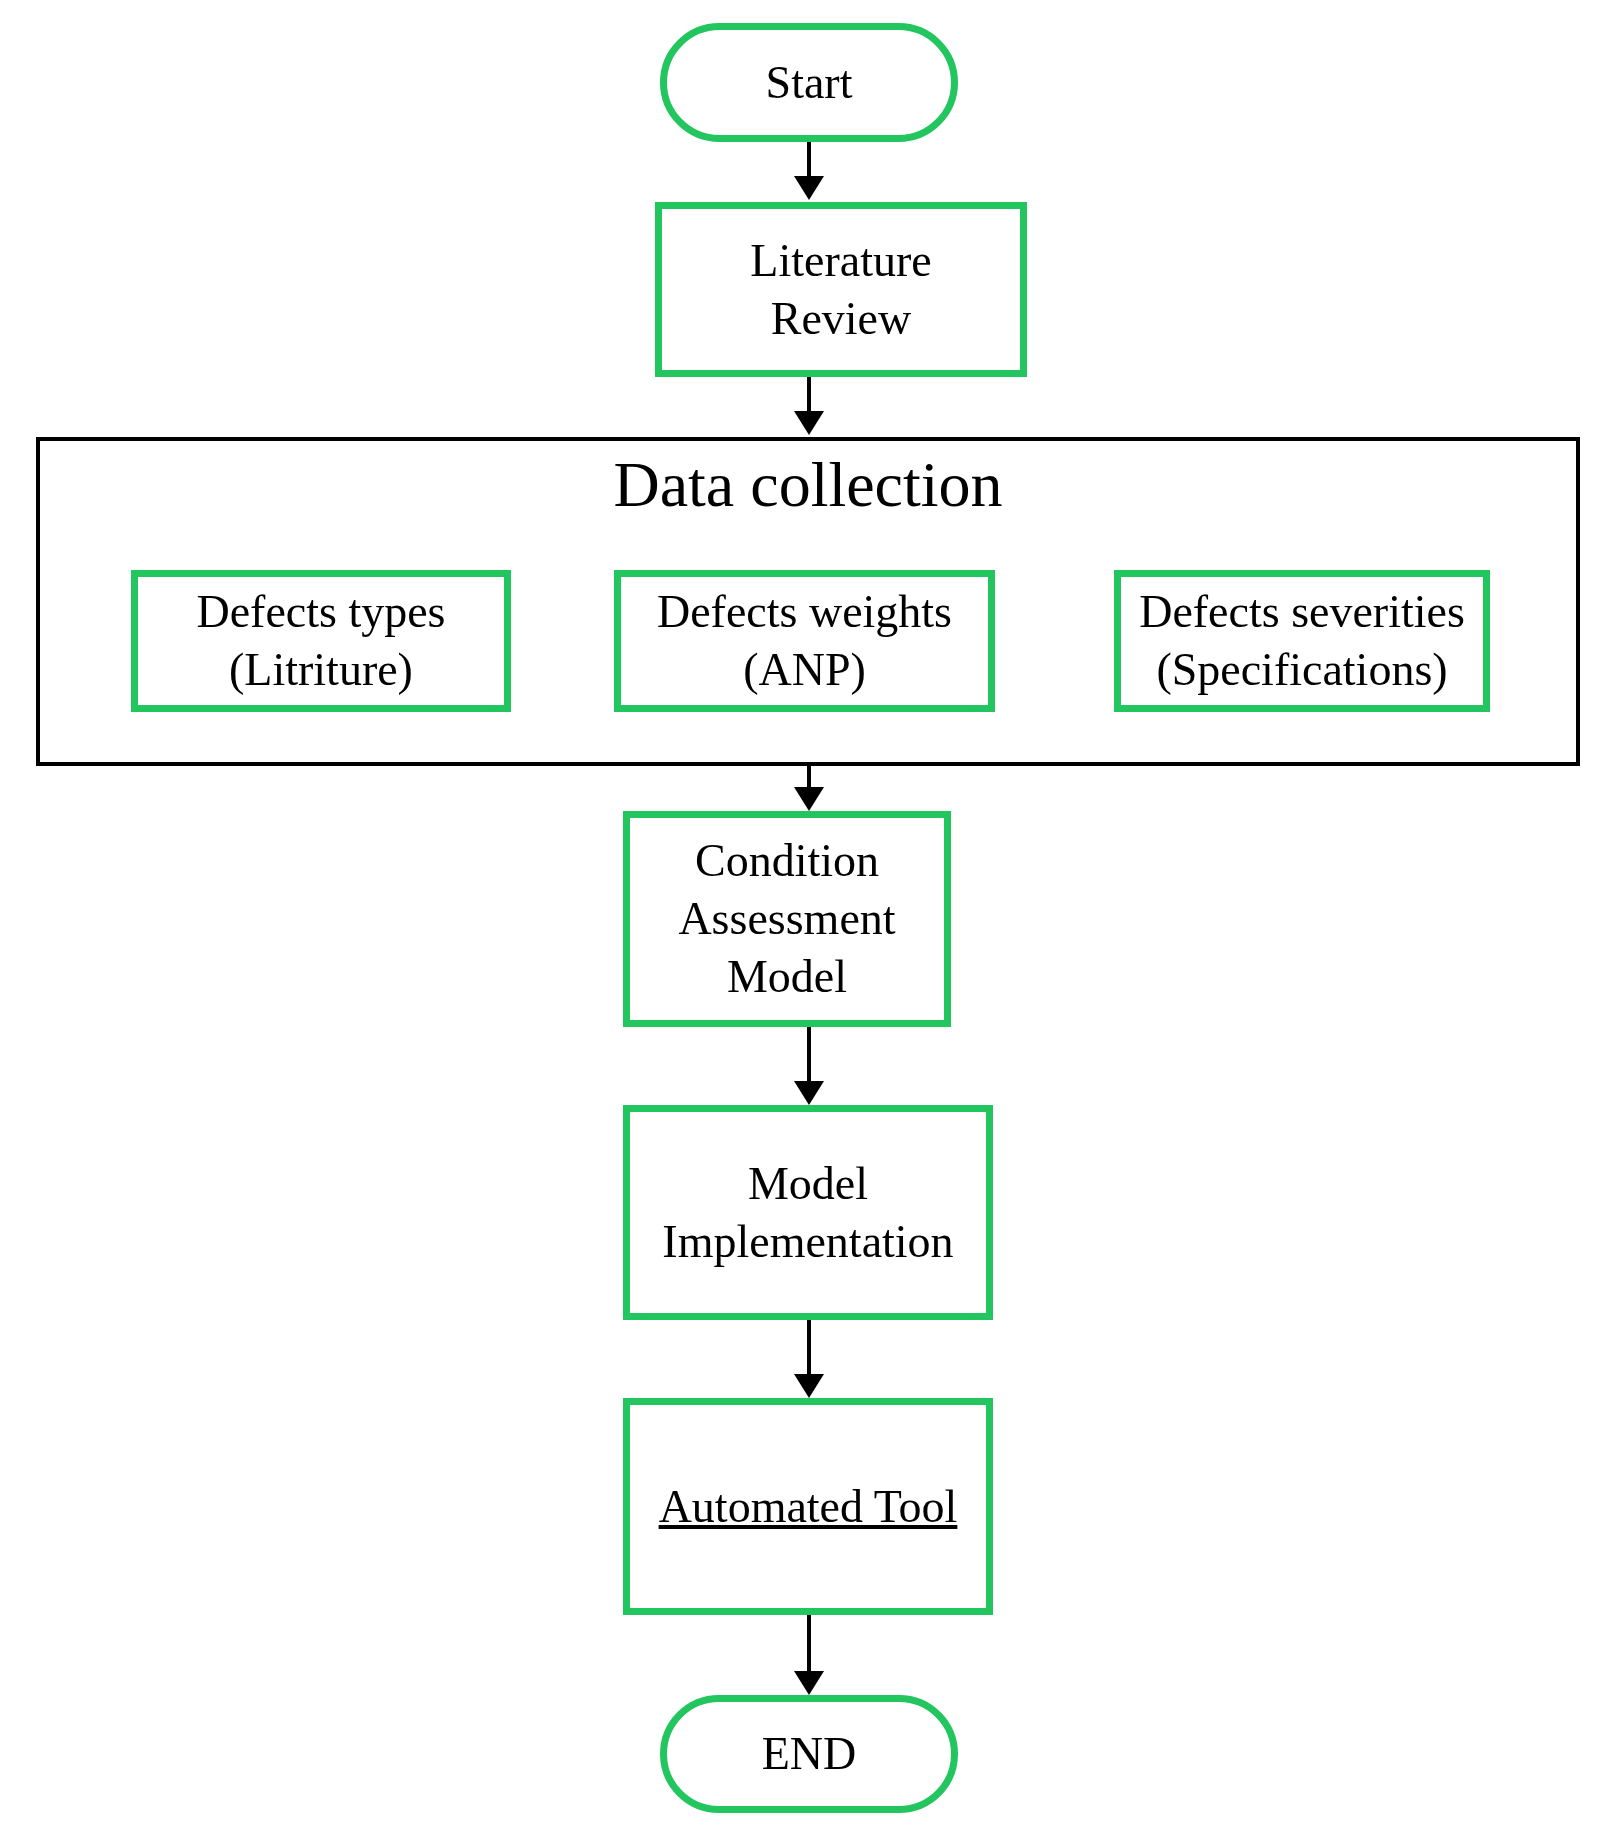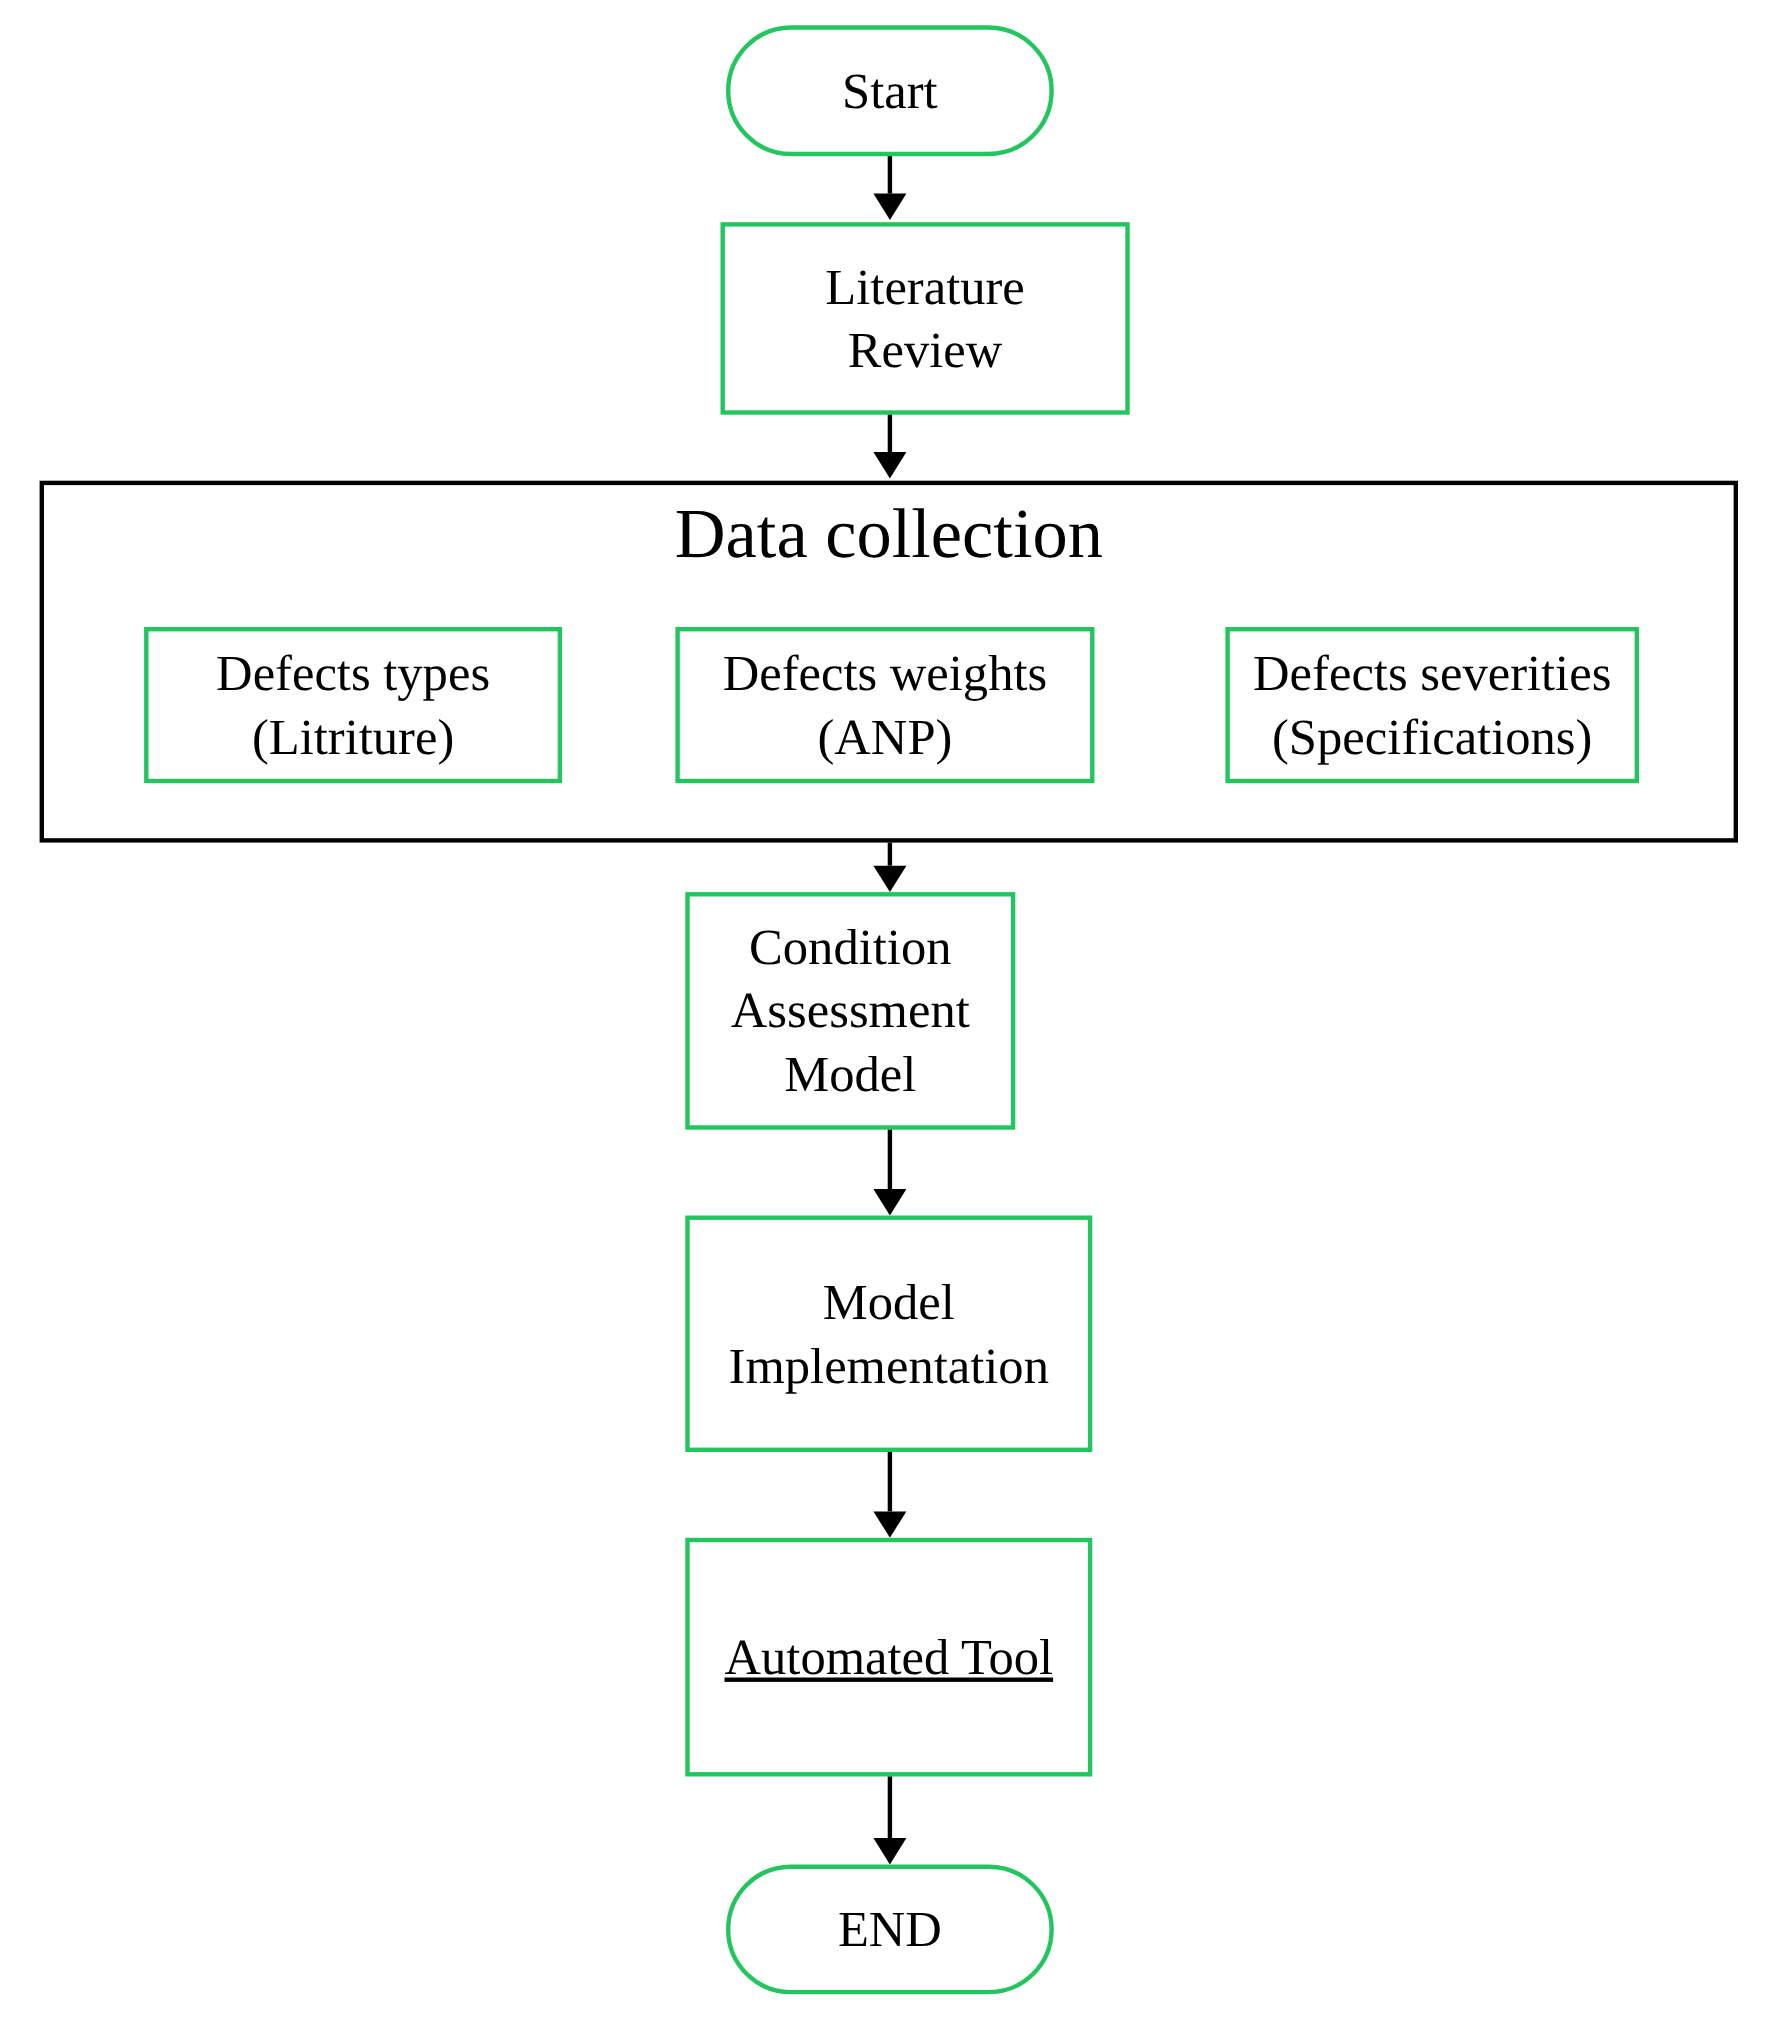--- a/index.html
+++ b/index.html
@@ -12,21 +12,21 @@
     width: 1606px;
     height: 1835px;
     background: #ffffff;
     font-family: "Liberation Serif", "DejaVu Serif", serif;
     color: #000000;
     overflow: hidden;
   }
   .node {
     position: absolute;
     box-sizing: border-box;
-    border: 4px solid #22c55e;
+    border: 7px solid #22c55e;
     background: #ffffff;
     display: flex;
     align-items: center;
     justify-content: center;
     text-align: center;
     white-space: pre;
     font-size: 46px;
     line-height: 1.26;
   }
   .terminal {
@@ -100,21 +100,21 @@
 (ANP)</div>
 
   <div class="node" style="left:1114px; top:570px; width:376px; height:142px;">Defects severities
 (Specifications)</div>
 
   <div class="arrow" style="left:793px; top:766px; height:45px;">
     <div class="stem"></div>
     <div class="head"></div>
   </div>
 
-  <div class="node" style="left:623px; top:811px; width:300px; height:216px;">Condition
+  <div class="node" style="left:623px; top:811px; width:328px; height:216px;">Condition
 Assessment
 Model</div>
 
   <div class="arrow" style="left:793px; top:1027px; height:78px;">
     <div class="stem"></div>
     <div class="head"></div>
   </div>
 
   <div class="node" style="left:623px; top:1105px; width:370px; height:215px;">Model
 Implementation</div>

